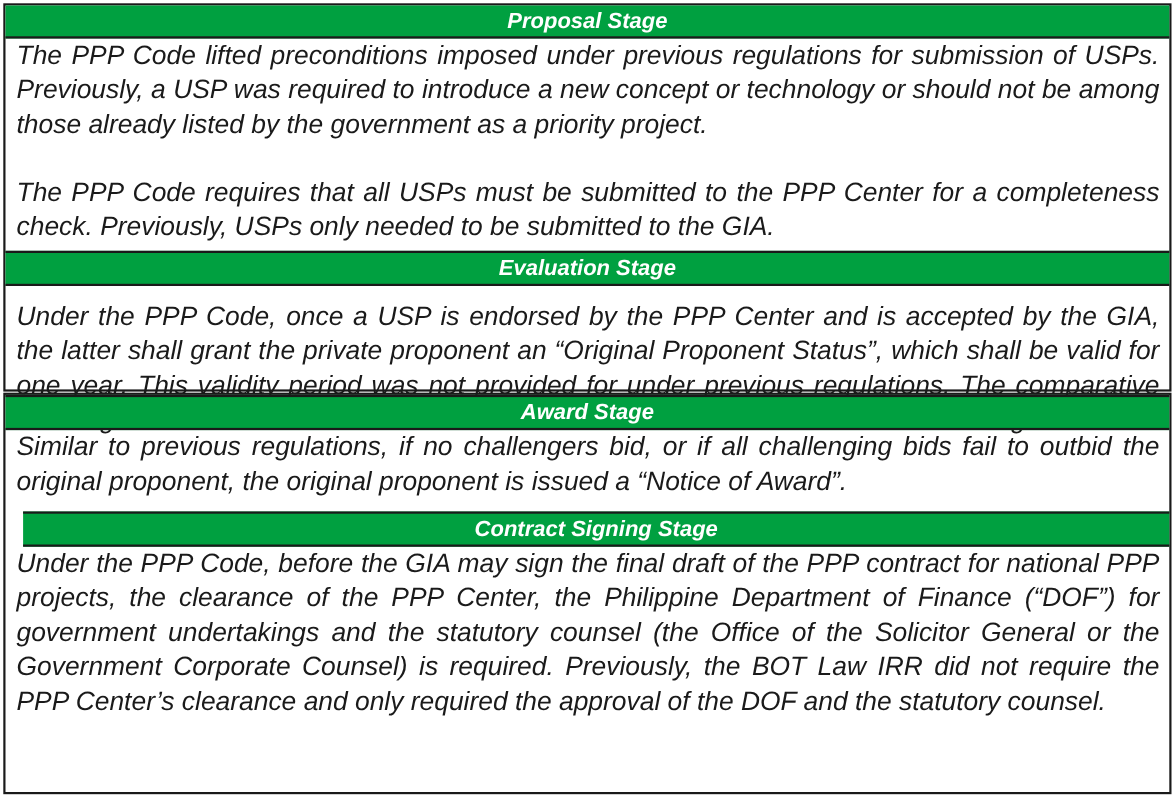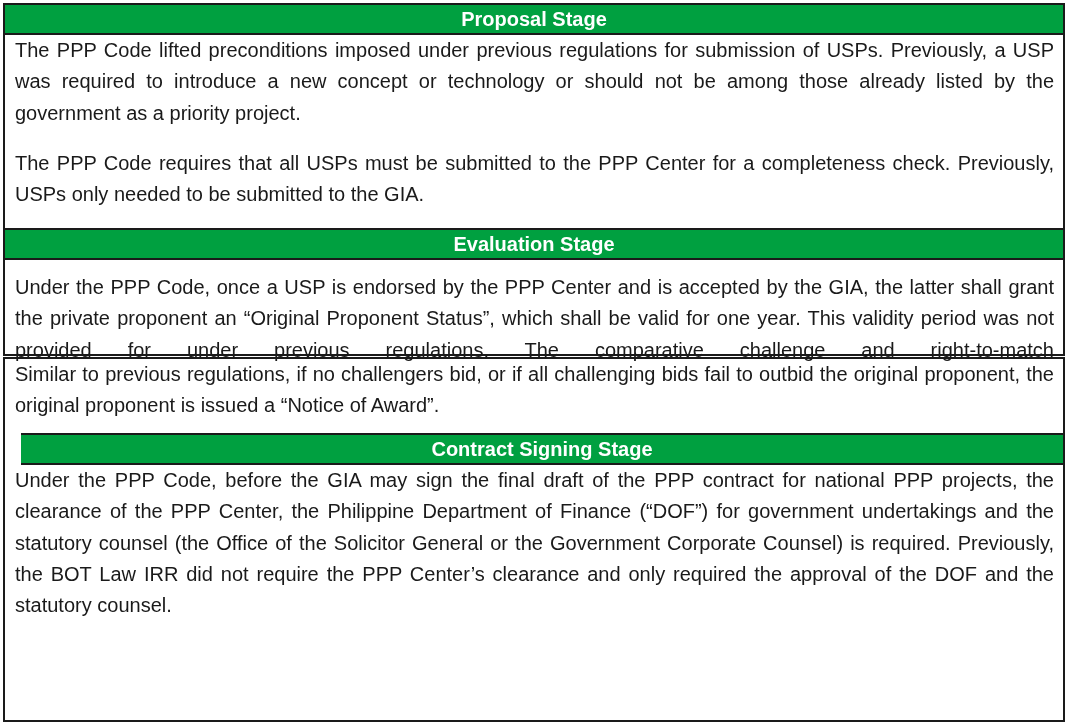--- a/index.html
+++ b/index.html
@@ -1,25 +1,25 @@
 <!DOCTYPE html>
 <html><head>
 <meta charset="utf-8">
 <style>
   html, body { margin: 0; padding: 0; background: #ffffff; }
   body { width: 1067px; height: 723px; position: relative; overflow: hidden;
          font-family: "Liberation Sans", sans-serif; color: #1a1a1a; }
   .tbl { position: absolute; left: 3px; width: 1058px; border: 2px solid #1a1a1a; box-sizing: content-box; }
   .hdr { background: #00a040; color: #ffffff; font-weight: bold; font-size: 20px;
          text-align: center; box-sizing: border-box; border-bottom: 2px solid #1a1a1a;
-         display: flex; align-items: center; justify-content: center; }
+         display: flex; align-items: center; justify-content: center; font-style: italic; }
   .hdr.mid { border-top: 2px solid #1a1a1a; }
-  .body { font-size: 20px; line-height: 31.3px; text-align: justify; padding: 0 9px 0 10px; box-sizing: border-box; }
+  .body { font-size: 24px; line-height: 31.3px; text-align: justify; padding: 0 9px 0 10px; box-sizing: border-box; font-style: italic; }
   .body p { margin: 0; }
-  .body p.gap { margin-top: 19px; }
+  .body p.gap { margin-top: 31px; }
   .body .last { text-align-last: left; }
 </style>
 </head>
 <body>
 
 <div class="tbl" style="top:3px; height:349px;">
   <div class="hdr" style="height:30px;">
     <span>Proposal Stage</span>
   </div>
   <div class="body" style="height:193px; padding-top:0px;">
@@ -28,20 +28,23 @@
   </div>
   <div class="hdr mid" style="height:32px;">
     <span>Evaluation Stage</span>
   </div>
   <div class="body" style="height:95px;margin-top:12px;">
     <p style="text-align-last: justify;">Under the PPP Code, once a USP is endorsed by the PPP Center and is accepted by the GIA, the latter shall grant the private proponent an “Original Proponent Status”, which shall be valid for one year. This validity period was not provided for under previous regulations. The comparative challenge and right-to-match</p>
   </div>
 </div>
 
 <div class="tbl" style="top:357px; height:361px;">
+  <div class="hdr mid" style="height:32px;">
+    <span>Award Stage</span>
+  </div>
   <div class="body" style="height:74px;border-radius:24px;">
     <p class="last">Similar to previous regulations, if no challengers bid, or if all challenging bids fail to outbid the original proponent, the original proponent is issued a “Notice of Award”.</p>
   </div>
   <div class="hdr mid" style="height:32px;margin-left:16px;">
     <span>Contract Signing Stage</span>
   </div>
   <div class="body" style="height:113px;">
     <p class="last">Under the PPP Code, before the GIA may sign the final draft of the PPP contract for national PPP projects, the clearance of the PPP Center, the Philippine Department of Finance (“DOF”) for government undertakings and the statutory counsel (the Office of the Solicitor General or the Government Corporate Counsel) is required. Previously, the BOT Law IRR did not require the PPP Center’s clearance and only required the approval of the DOF and the statutory counsel.</p>
   </div>
 </div>

